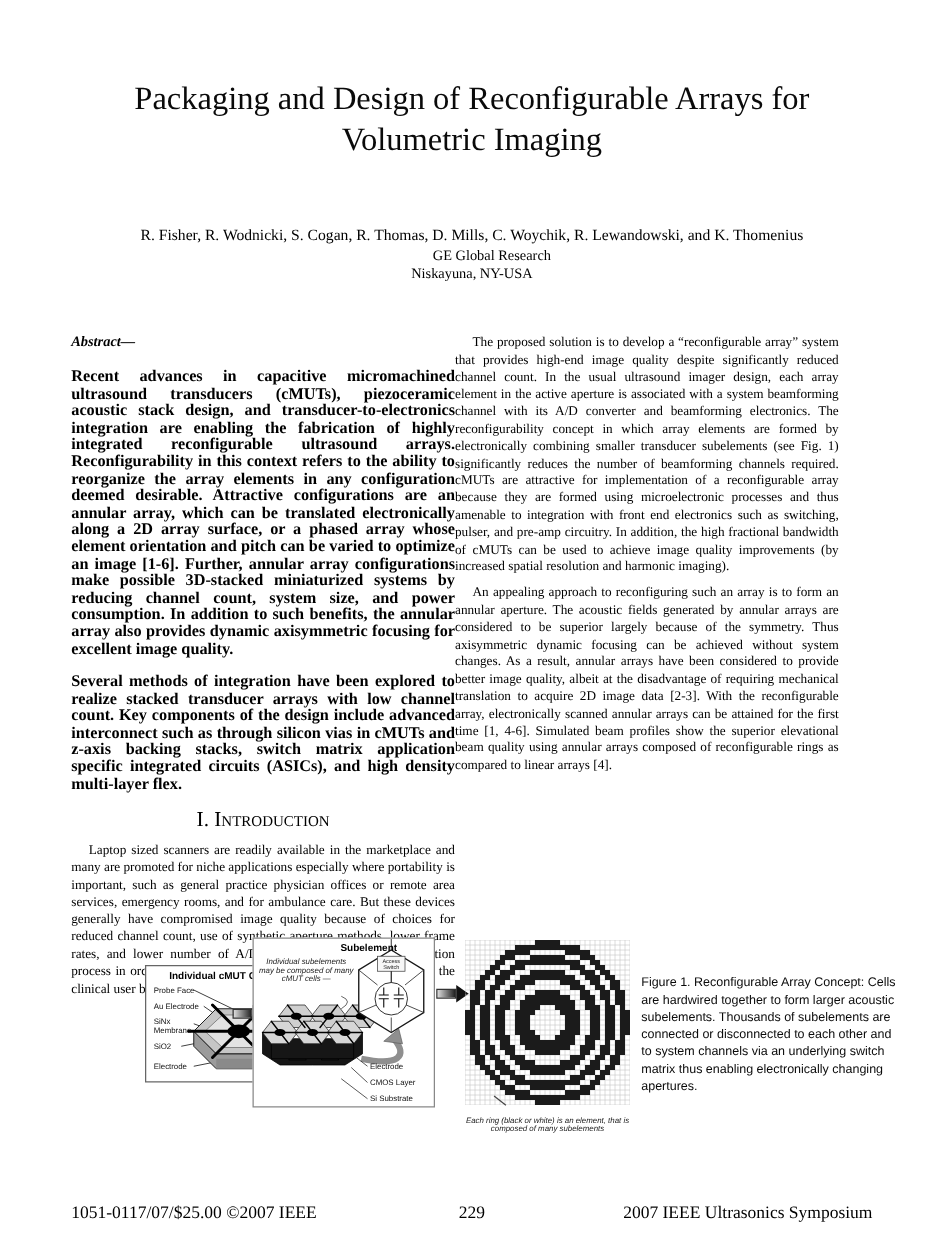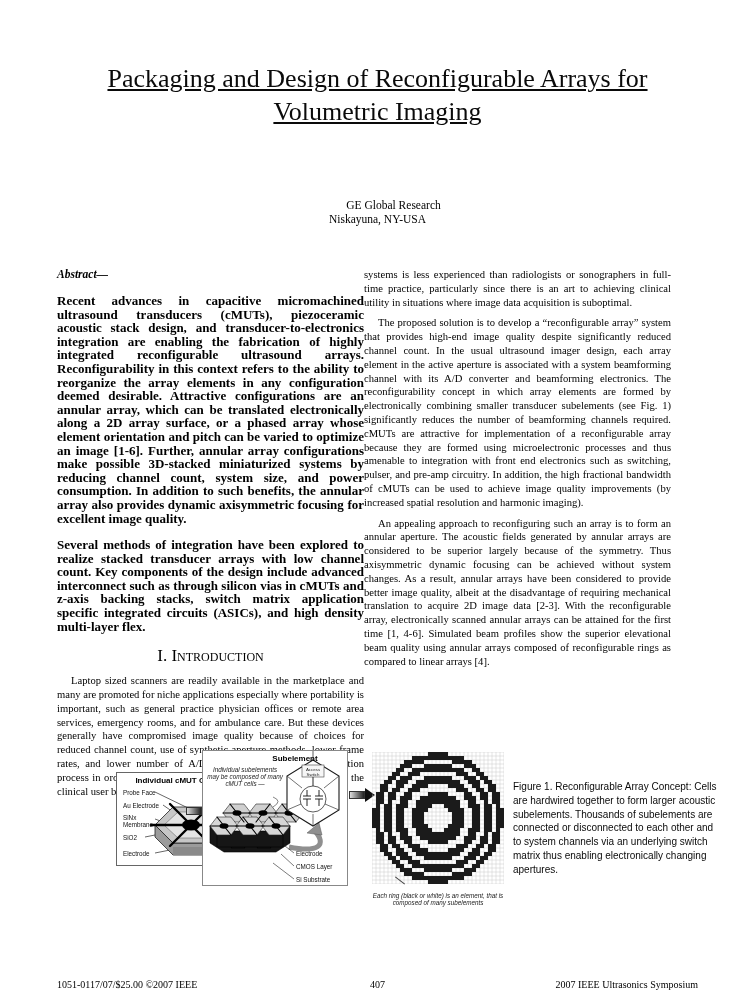--- a/index.html
+++ b/index.html
@@ -6,21 +6,21 @@
   html,body { background:#ffffff; }
   .page {
     position:relative; width:755px; height:1000px; margin:0 auto;
     background:#ffffff; font-family:"Liberation Serif", serif; color:#000;
     overflow:hidden;
   }
   
   .title {
     position:absolute; top:62px; left:50%; transform:translateX(-50%);
     width:640px; text-align:center; font-size:26px; line-height:33px;
-    font-weight:normal; color:#0a0a0a;text-decoration:underline;
+    font-weight:normal; color:#0a0a0a;
   }
   .authors {
     position:absolute; top:181px; left:0; width:100%;
     text-align:center; font-size:12.5px;
   }
   .affil { position:absolute; left:0; width:100%; text-align:center; font-size:11.5px; }
   .affil.a1 { top:199px;padding-left:32px; }
   .affil.a2 { top:213px; }
   .affil.a3 { top:227px; }
   
@@ -80,45 +80,45 @@
     margin-top:4px; width:132px; text-align:center;
     font-size:6.3px; line-height:7.4px; font-style:italic; color:#222;
   }
   .rings-leader { position:absolute; left:22px; top:128px; width:12px; height:1px; background:#444; transform:rotate(38deg); }
   .fig-caption {
     position:absolute; left:468px; top:32px; width:208px;
     font-family:Liberation Sans, sans-serif; font-size:10px; line-height:13.8px;
     text-align:left; color:#0a0a0a;
   }
   
-  .footer { position:absolute; top:963px; left:57px; width:641px; font-size:10px; display:flex;margin-top:16px; }
+  .footer { position:absolute; top:963px; left:57px; width:641px; font-size:14px; display:flex; }
   .footer .f-left { width:240px; text-align:left; }
   .footer .f-center { flex:1; text-align:center; }
   .footer .f-right { width:240px; text-align:right; }
   svg text { font-family:"Liberation Sans", sans-serif; }
 </style>
 </head>
 <body>
 
 <div class="page">
 
   <h1 class="title">Packaging and Design of Reconfigurable Arrays for Volumetric Imaging</h1>
+  <div class="authors">R. Fisher, R. Wodnicki, S. Cogan, R. Thomas, D. Mills, C. Woychik, R. Lewandowski, and K. Thomenius</div>
   <div class="affil a1">GE Global Research</div>
   <div class="affil a2">Niskayuna, NY-USA</div>
 
   <div class="columns">
     <div class="col">
       <div class="abstract-head">Abstract—</div>
       <p class="abstract-par">Recent advances in capacitive micromachined ultrasound transducers (cMUTs), piezoceramic acoustic stack design, and transducer-to-electronics integration are enabling the fabrication of highly integrated reconfigurable ultrasound arrays. Reconfigurability in this context refers to the ability to reorganize the array elements in any configuration deemed desirable. Attractive configurations are an annular array, which can be translated electronically along a 2D array surface, or a phased array whose element orientation and pitch can be varied to optimize an image [1-6]. Further, annular array configurations make possible 3D-stacked miniaturized systems by reducing channel count, system size, and power consumption. In addition to such benefits, the annular array also provides dynamic axisymmetric focusing for excellent image quality.</p>
       <p class="abstract-par">Several methods of integration have been explored to realize stacked transducer arrays with low channel count. Key components of the design include advanced interconnect such as through silicon vias in cMUTs and z-axis backing stacks, switch matrix application specific integrated circuits (ASICs), and high density multi-layer flex.</p>
       <div class="section-head">I. Introduction</div>
       <p class="body-par indent">Laptop sized scanners are readily available in the marketplace and many are promoted for niche applications especially where portability is important, such as general practice physician offices or remote area services, emergency rooms, and for ambulance care. But these devices generally have compromised image quality because of choices for reduced channel count, use of synthetic aperture methods, lower frame rates, and lower number of A/D converter bits for the digitization process in order to reduce system size. It is of further concern that the clinical user base for these portable</p>
     </div>
     <div class="col">
-      <p class="body-par">systems is less experienced than radiologists or sonographers in full-time practice, particularly since there is an art to achieving clinical utility in situations where image data acquisition is suboptimal.</p>
       <p class="body-par indent">The proposed solution is to develop a “reconfigurable array” system that provides high-end image quality despite significantly reduced channel count. In the usual ultrasound imager design, each array element in the active aperture is associated with a system beamforming channel with its A/D converter and beamforming electronics. The reconfigurability concept in which array elements are formed by electronically combining smaller transducer subelements (see Fig. 1) significantly reduces the number of beamforming channels required. cMUTs are attractive for implementation of a reconfigurable array because they are formed using microelectronic processes and thus amenable to integration with front end electronics such as switching, pulser, and pre-amp circuitry. In addition, the high fractional bandwidth of cMUTs can be used to achieve image quality improvements (by increased spatial resolution and harmonic imaging).</p>
       <p class="body-par indent">An appealing approach to reconfiguring such an array is to form an annular aperture. The acoustic fields generated by annular arrays are considered to be superior largely because of the symmetry. Thus axisymmetric dynamic focusing can be achieved without system changes. As a result, annular arrays have been considered to provide better image quality, albeit at the disadvantage of requiring mechanical translation to acquire 2D image data [2-3]. With the reconfigurable array, electronically scanned annular arrays can be attained for the first time [1, 4-6]. Simulated beam profiles show the superior elevational beam quality using annular arrays composed of reconfigurable rings as compared to linear arrays [4].</p>
     </div>
   </div>
 
   <div class="figure-strip">
 
     <div class="panel panel-left">
       <svg class="panel-svg" width="117" height="94" viewBox="0 0 117 94">
 
@@ -867,17 +867,17 @@
         </svg>
       <div class="rings-leader"></div>
       <div class="rings-caption">Each ring (black or white) is an element, that is composed of many subelements</div>
     </div>
 
     <div class="fig-caption">Figure 1. Reconfigurable Array Concept: Cells are hardwired together to form larger acoustic subelements. Thousands of subelements are connected or disconnected to each other and to system channels via an underlying switch matrix thus enabling electronically changing apertures.</div>
   </div>
 
   <div class="footer">
     <span class="f-left">1051-0117/07/$25.00 ©2007 IEEE</span>
-    <span class="f-center">407</span>
+    <span class="f-center">229</span>
     <span class="f-right">2007 IEEE Ultrasonics Symposium</span>
   </div>
 
 </div>
 
 </body></html>

